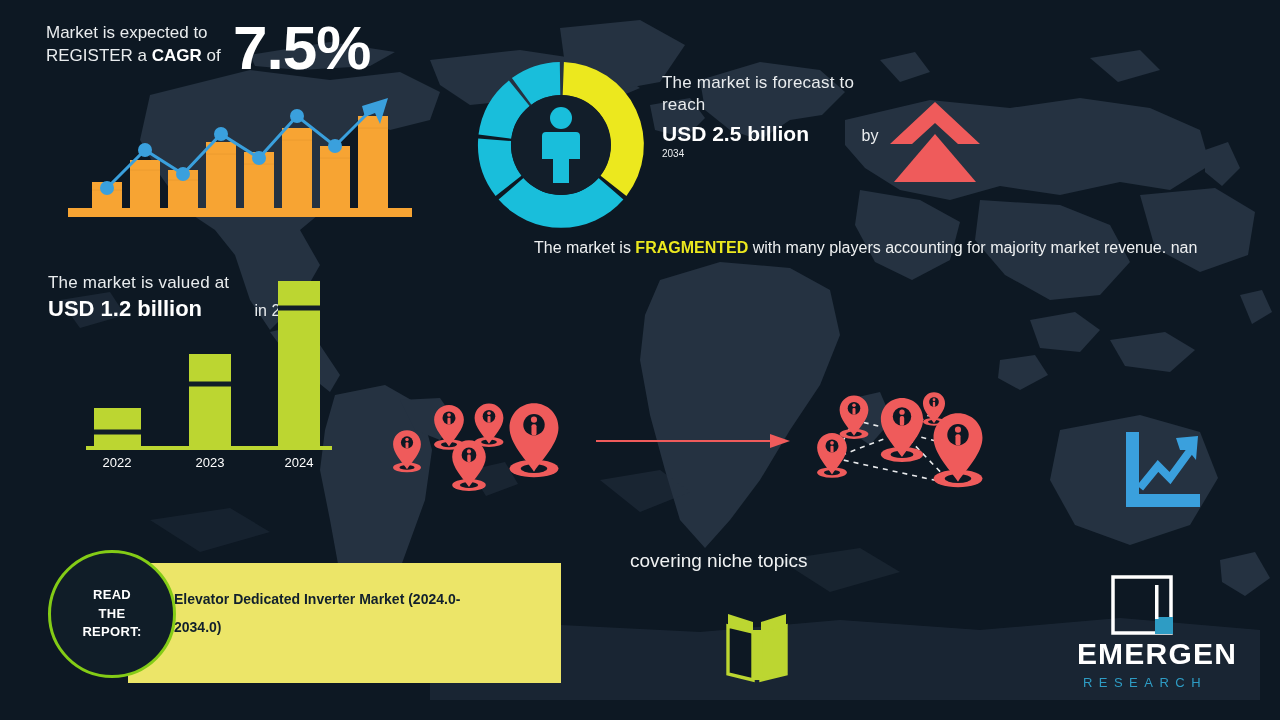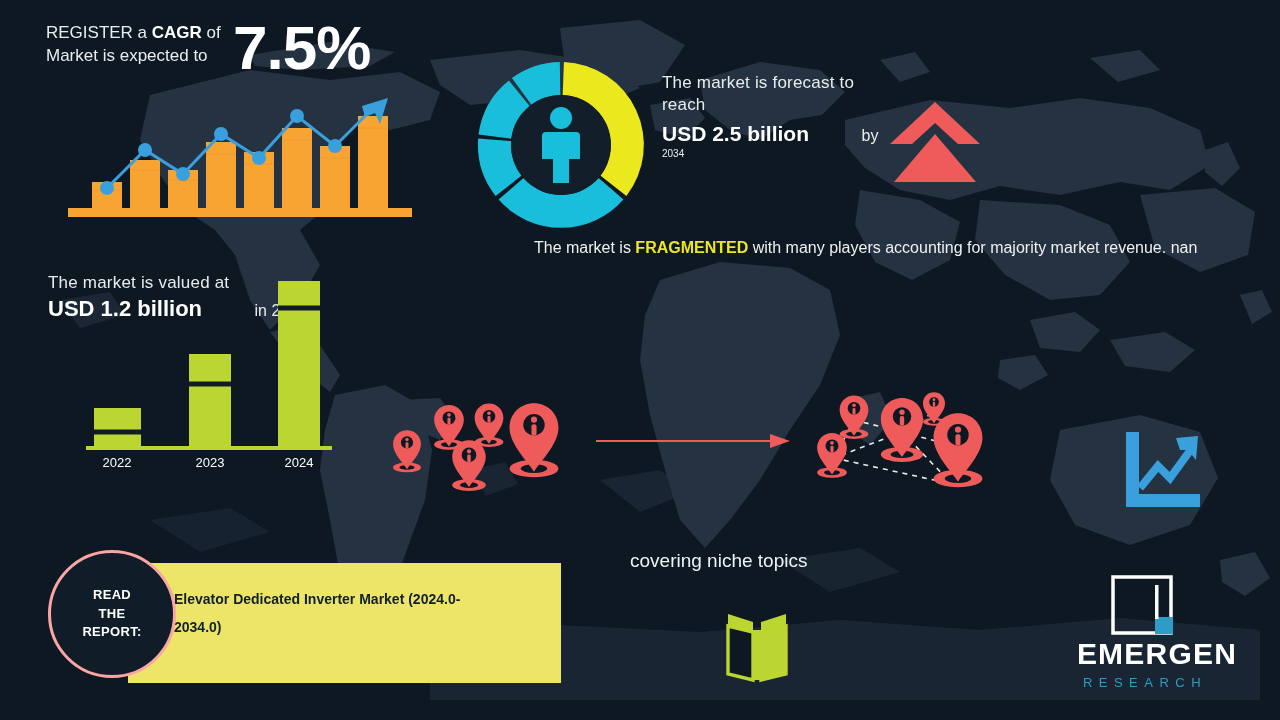--- a/index.html
+++ b/index.html
@@ -110,21 +110,21 @@
     font-weight: bold;
     color: #11202c;
     line-height: 2.0;
   }
   #read-circle {
     position: absolute;
     left: 48px; top: 550px;
     width: 122px; height: 122px;
     border-radius: 50%;
     background: #101d28;
-    border: 3px solid #fca5a5;
+    border: 3px solid #84cc16;
     display: flex;
     align-items: center;
     justify-content: center;
   }
   #read-circle-label {
     text-align: center;
     font-size: 13px;
     font-weight: bold;
     color: #ffffff;
     line-height: 1.45;
@@ -213,22 +213,22 @@
       <path d="M1090 58 L1140 50 L1160 70 L1118 82 Z"></path>
       <path d="M60 300 L110 292 L125 315 L80 328 Z" opacity="0.6"></path>
       <path d="M470 470 L505 462 L518 484 L486 496 Z" opacity="0.5"></path>
       <path d="M600 480 L660 470 L690 492 L640 512 Z" opacity="0.5"></path>
       <path d="M780 560 L860 548 L900 572 L830 592 Z" opacity="0.45"></path>
       <path d="M150 520 L230 508 L270 532 L200 552 Z" opacity="0.4"></path>
     </g>
   </svg>
 
   <div class="txt-block" id="cagr-block">
+    <span id="cagr-line1">Market is expected to</span>
     <span id="cagr-line2"><span>REGISTER a </span><b>CAGR</b><span> of</span></span>
-    <span id="cagr-line1">Market is expected to</span>
   </div>
   <div id="cagr-value">7.5%</div>
 
   <svg class="abs" style="left:66px; top:86px;" width="350" height="140" viewBox="0 0 350 140" xmlns="http://www.w3.org/2000/svg">
 
     <rect x="2" y="122" width="344" height="9" fill="#f7a433"></rect>
     <g fill="#f7a433">
       <rect x="26" y="96" width="30" height="26"></rect>
       <rect x="64" y="74" width="30" height="48"></rect>
       <rect x="102" y="84" width="30" height="38"></rect>

